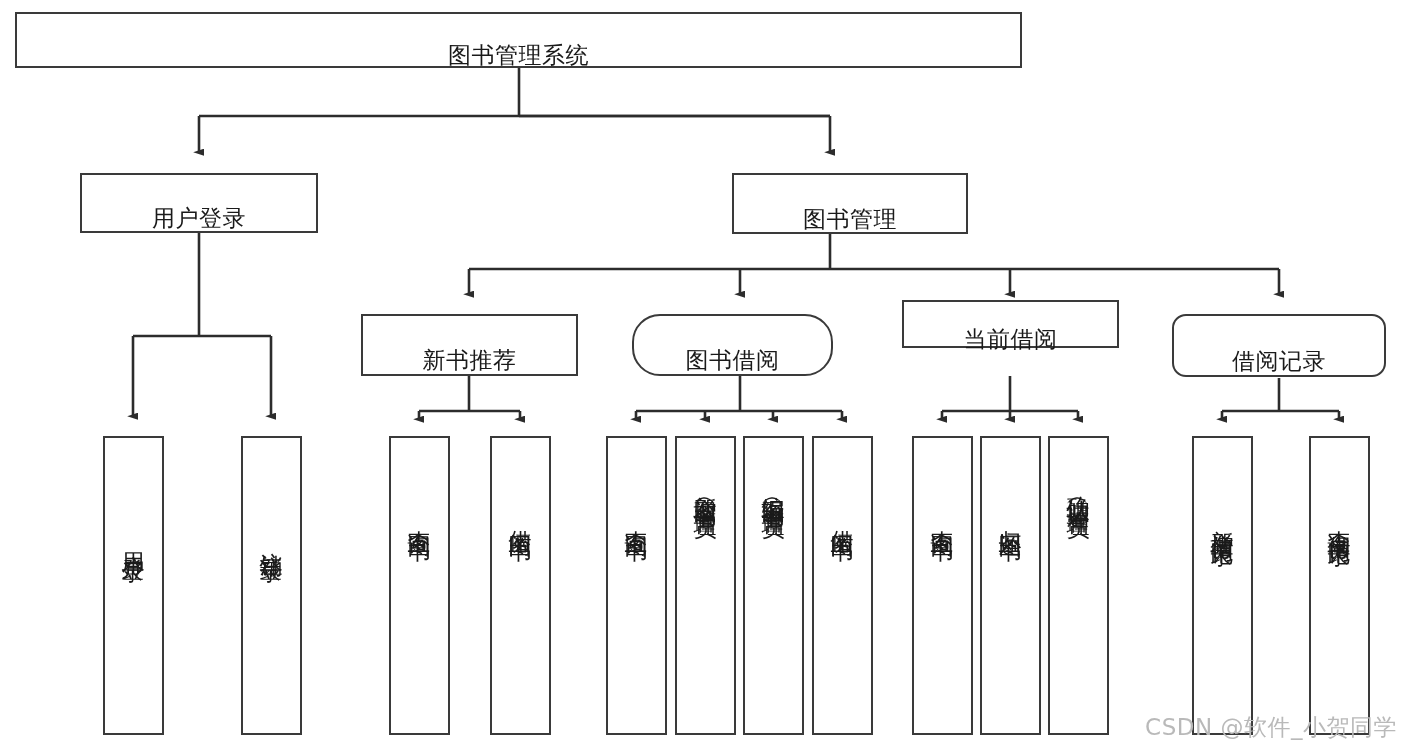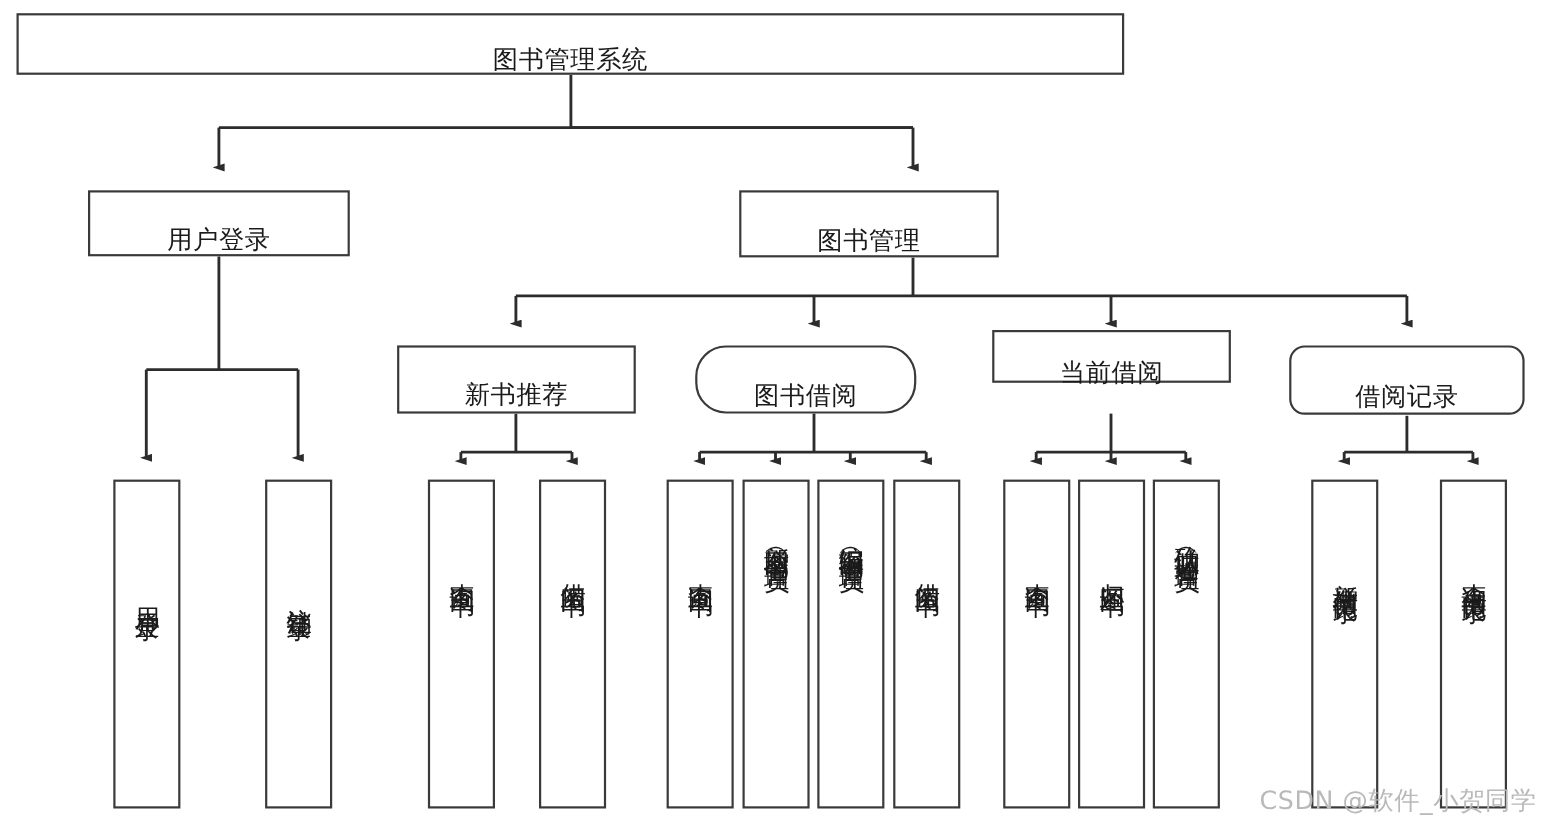--- a/index.html
+++ b/index.html
@@ -144,25 +144,25 @@
     </g>
   </svg>
 
   <div class="node horiz root" style="left:15px; top:12px; width:1007px; height:56px;">
     <span class="node-label">图书管理系统</span>
   </div>
 
   <div class="node horiz" style="left:80px; top:173px; width:238px; height:60px;">
     <span class="node-label">用户登录</span>
   </div>
-  <div class="node horiz" style="left:672px; top:173px; width:236px; height:61px;">
+  <div class="node horiz" style="left:732px; top:173px; width:236px; height:61px;">
     <span class="node-label">图书管理</span>
   </div>
 
-  <div class="node horiz" style="left:361px; top:314px; width:217px; height:62px;font-family:Liberation Mono, monospace;">
+  <div class="node horiz" style="left:361px; top:314px; width:217px; height:62px;">
     <span class="node-label">新书推荐</span>
   </div>
   <div class="node horiz" style="left:632px; top:314px; width:201px; height:62px;border-radius:28px;">
     <span class="node-label">图书借阅</span>
   </div>
   <div class="node horiz" style="left:902px; top:300px; width:217px; height:48px;">
     <span class="node-label">当前借阅</span>
   </div>
   <div class="node horiz" style="left:1172px; top:314px; width:214px; height:63px;border-radius:14px;">
     <span class="node-label">借阅记录</span>

